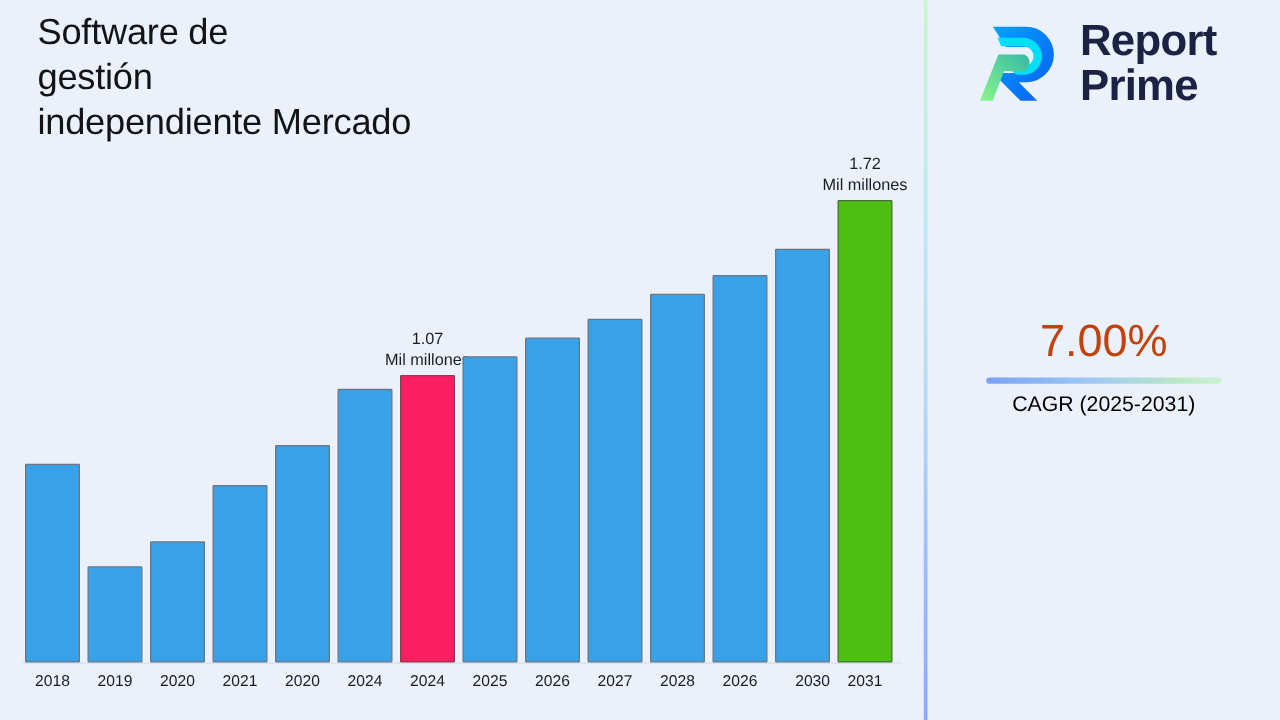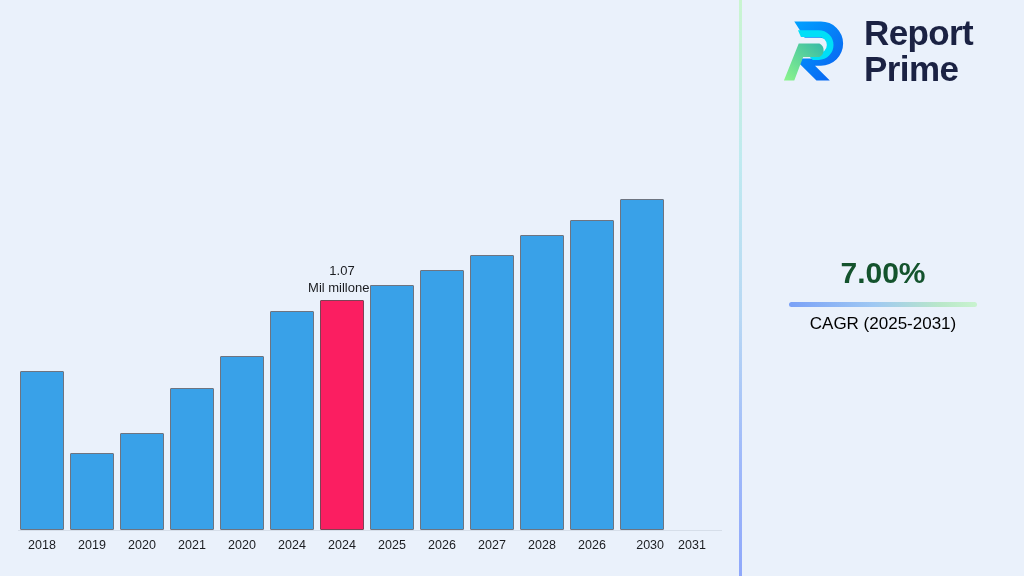--- a/index.html
+++ b/index.html
@@ -77,35 +77,38 @@
   .logo-text {
     font-size: 35px; line-height: 36px; font-weight: 700;
     color: #1b2243; letter-spacing: -0.6px;
     white-space: pre-line;
   }
 
   .cagr-block {
     position: absolute; left: 0; top: 250px; width: 282px; text-align: center;
   }
   .cagr-value {
-    font-size: 30px; line-height: 46px; color: #14532d; font-weight: 700;
+    font-size: 36px; line-height: 46px; color: #c2410c; font-weight: 400;
   }
   .cagr-rule {
     width: 188px; height: 5px; margin: 6px auto 6px auto; border-radius: 3px;
     background: linear-gradient(90deg, #7aa1f7 0%, #9fc8f3 45%, #b9e7c9 80%, #c9f3cf 100%);
   }
   .cagr-label {
     font-size: 17px; line-height: 22px; color: #000000;
   }
 </style>
 </head>
 <body>
 
 <div id="root">
 
+  <div class="title">Software de
+gestión
+independiente Mercado</div>
 
   <div class="chart">
     <div class="axis-line"></div>
     <div class="bars" id="bars">
         <div class="bar-slot" style="left: 0px; height: 400px;">
           <div class="bar blue" style="height: 159px; background: rgb(57, 161, 232);"></div>
         </div>
         <div class="bar-slot" style="left: 50px; height: 400px;">
           <div class="bar blue" style="height: 77px; background: rgb(57, 161, 232);"></div>
         </div>
@@ -136,20 +139,25 @@
           <div class="bar blue" style="height: 275px; background: rgb(57, 161, 232);"></div>
         </div>
         <div class="bar-slot" style="left: 500px; height: 400px;">
           <div class="bar blue" style="height: 295px; background: rgb(57, 161, 232);"></div>
         </div>
         <div class="bar-slot" style="left: 550px; height: 400px;">
           <div class="bar blue" style="height: 310px; background: rgb(57, 161, 232);"></div>
         </div>
         <div class="bar-slot" style="left: 600px; height: 400px;">
           <div class="bar blue" style="height: 331px; background: rgb(57, 161, 232);"></div>
+        </div>
+        <div class="bar-slot" style="left: 650px; height: 400px;">
+          <div class="bar green" style="height: 370px; background: rgb(76, 191, 16);"></div>
+          <div class="bar-callout" style="left: -53px; bottom: 374px;">1.72
+Mil millones</div>
         </div>
       </div>
     <div class="xlabels" id="xlabels">
         <div class="xlabel" style="left: 0px;">2018</div>
         <div class="xlabel" style="left: 50px;">2019</div>
         <div class="xlabel" style="left: 100px;">2020</div>
         <div class="xlabel" style="left: 150px;">2021</div>
         <div class="xlabel" style="left: 200px;">2020</div>
         <div class="xlabel" style="left: 250px;">2024</div>
         <div class="xlabel" style="left: 300px;">2024</div>

